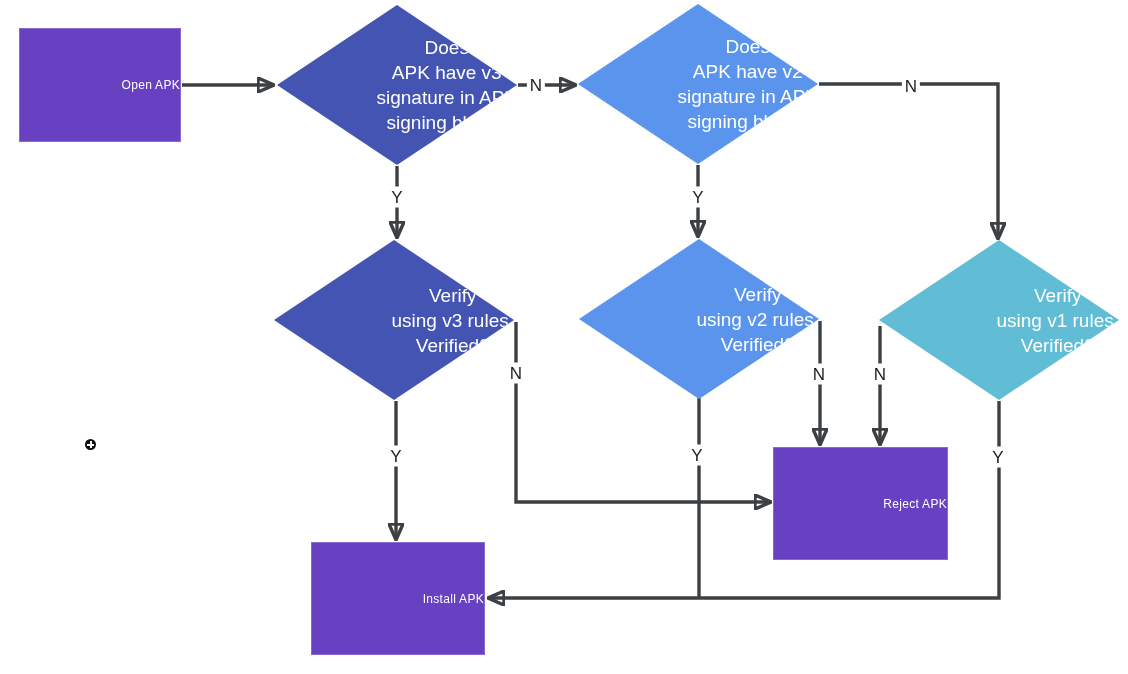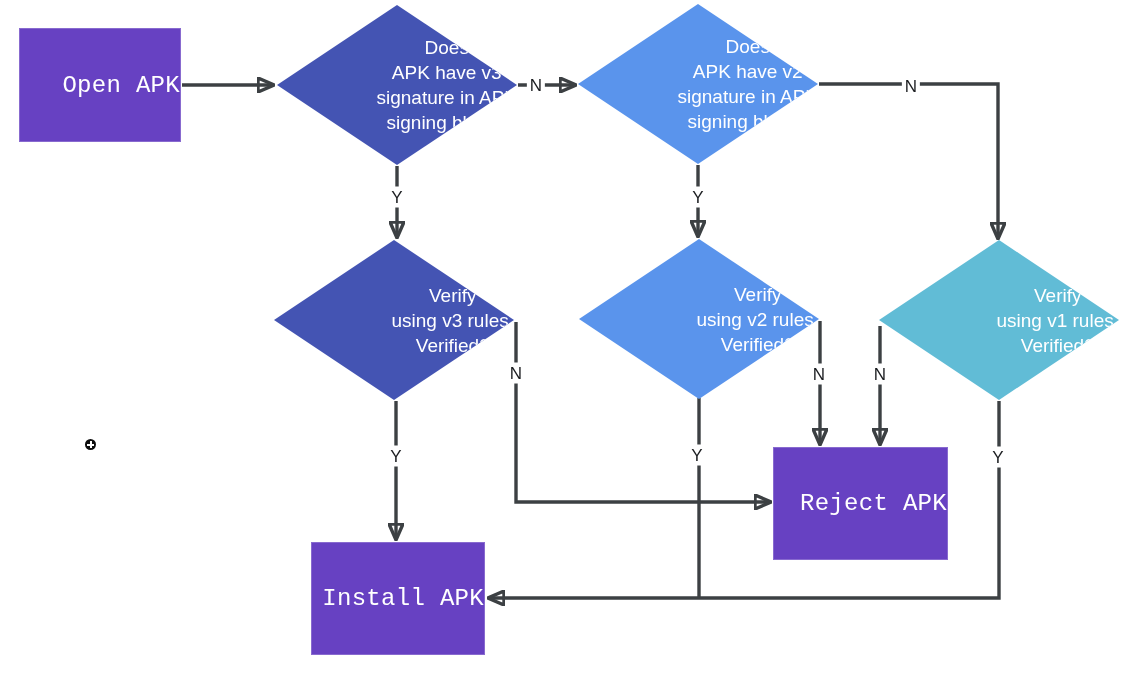--- a/index.html
+++ b/index.html
@@ -28,25 +28,24 @@
     position:absolute;
     display:flex;
     align-items:center;
     justify-content:flex-end;
     text-align:center;
     color:#ffffff;
     white-space:pre-line;
   }
   .process{
     background:var(--purple);
-    font-size:24px;
+    font-size:12px;
     letter-spacing:.3px;
     border:1px solid rgba(255,255,255,0.22);
     box-sizing:border-box;
-    font-family:Liberation Mono, monospace;
   }
   .diamond{
     clip-path:polygon(50% 0, 100% 50%, 50% 100%, 0 50%);
     font-size:19px;
     line-height:25px;
   }
   .diamond.indigo{background:var(--indigo);}
   .diamond.blue{background:var(--blue);}
   .diamond.teal{background:var(--teal);}
   .edge-label{

